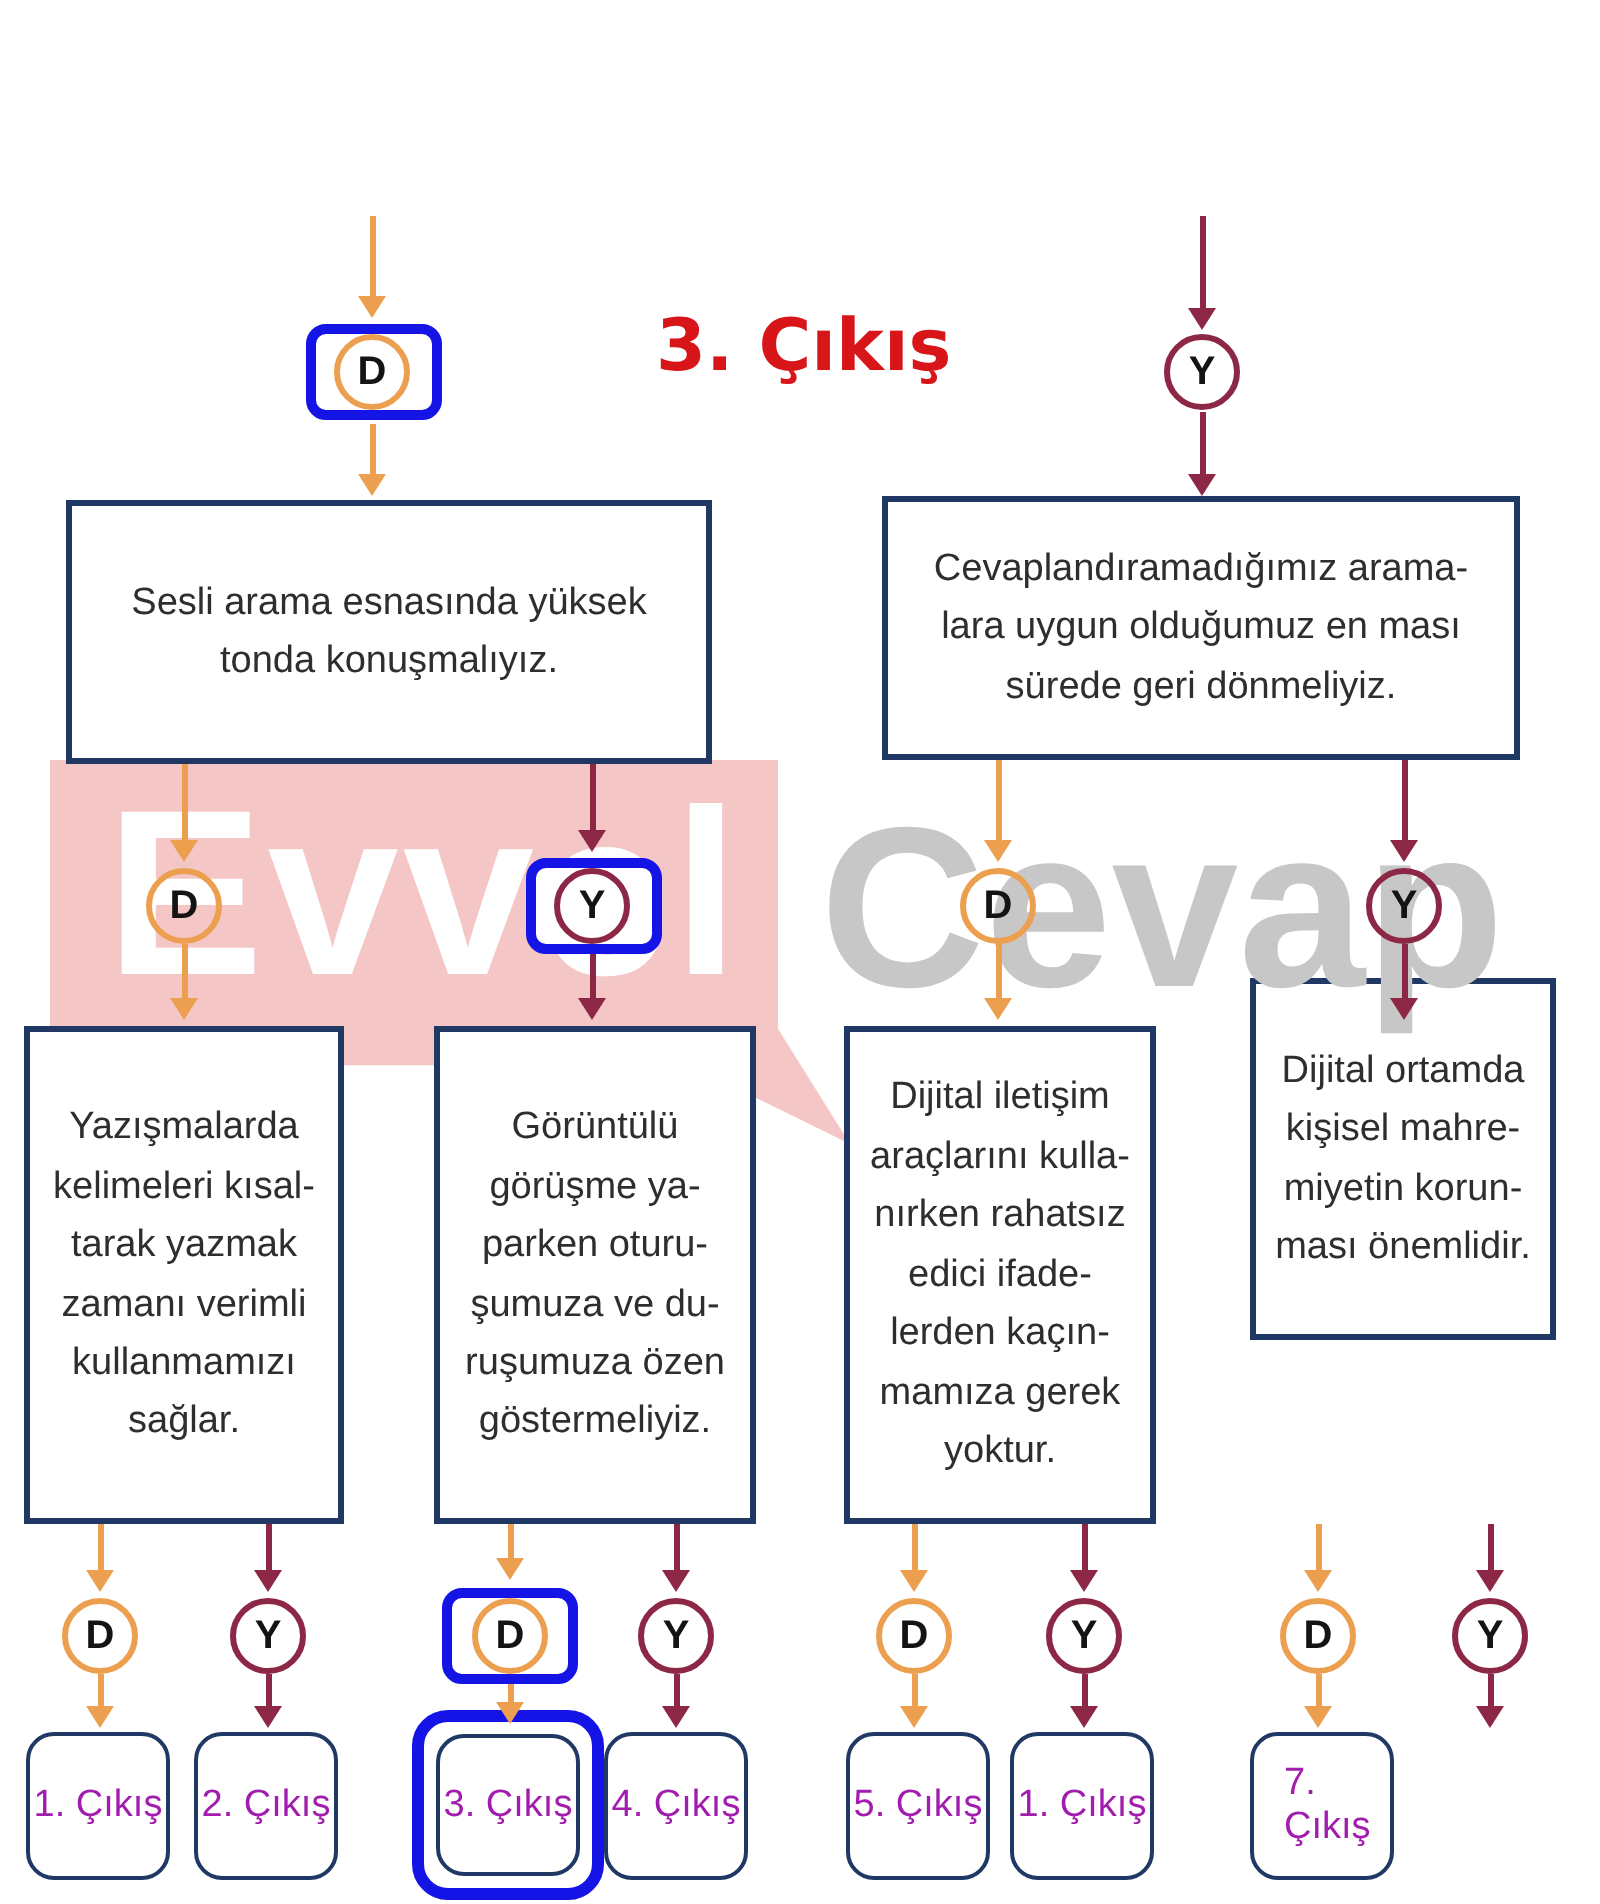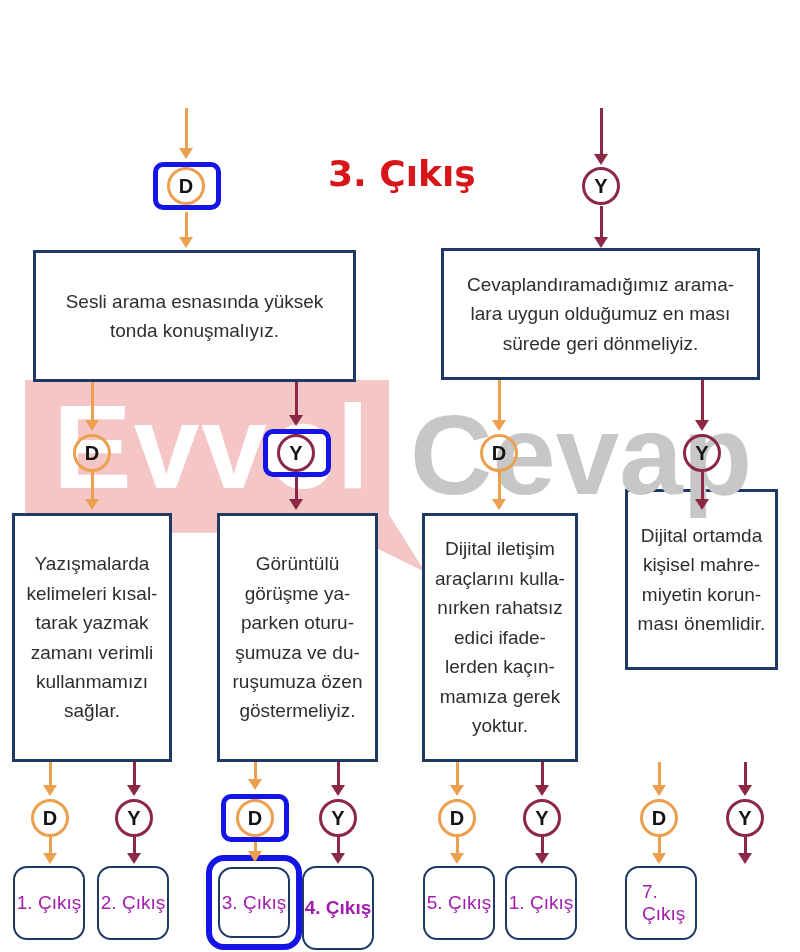--- a/index.html
+++ b/index.html
@@ -162,18 +162,18 @@
   <div class="node o" style="left:236px;top:799px;">D</div>
   <div class="node m" style="left:319px;top:799px;">Y</div>
   <div class="node o" style="left:438px;top:799px;">D</div>
   <div class="node m" style="left:523px;top:799px;">Y</div>
   <div class="node o" style="left:640px;top:799px;">D</div>
   <div class="node m" style="left:726px;top:799px;">Y</div>
 
   <div class="obox" style="left:13px;top:866px;width:72px;height:74px;">1. Çıkış</div>
   <div class="obox" style="left:97px;top:866px;width:72px;height:74px;">2. Çıkış</div>
   <div class="obox" style="left:218px;top:867px;width:72px;height:71px;">3. Çıkış</div>
-  <div class="obox" style="left:302px;top:866px;width:72px;height:84px;font-weight:bold;">4. Çıkış</div>
+  <div class="obox" style="left:302px;top:866px;width:72px;height:74px;">4. Çıkış</div>
   <div class="obox" style="left:423px;top:866px;width:72px;height:74px;">5. Çıkış</div>
   <div class="obox" style="left:505px;top:866px;width:72px;height:74px;">1. Çıkış</div>
   <div class="obox" style="left:625px;top:866px;width:72px;height:74px;padding-left:15px;">7. Çıkış</div>
 
 </div>
 
 </body></html>

